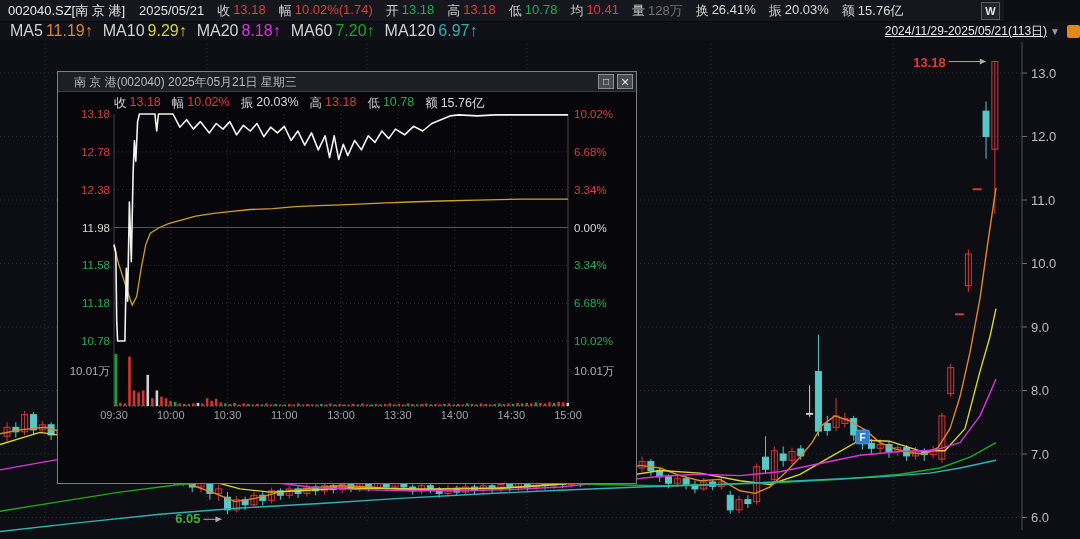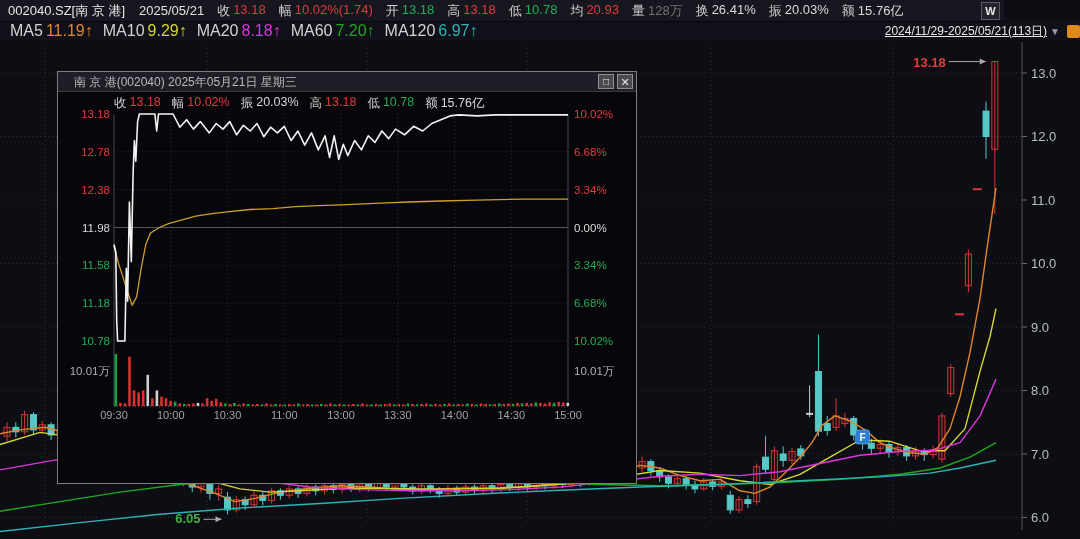--- a/index.html
+++ b/index.html
@@ -336,21 +336,21 @@
           <span class="lb">开</span>
           <span style="color: rgb(33, 173, 87);">13.18</span>
         </span><span class="fld">
           <span class="lb">高</span>
           <span style="color: rgb(226, 59, 59);">13.18</span>
         </span><span class="fld">
           <span class="lb">低</span>
           <span style="color: rgb(33, 173, 87);">10.78</span>
         </span><span class="fld">
           <span class="lb">均</span>
-          <span style="color: rgb(226, 59, 59);">20.93</span>
+          <span style="color: rgb(226, 59, 59);">10.41</span>
         </span><span class="fld">
           <span class="lb">量</span>
           <span style="color: #737373;">128万</span>
         </span><span class="fld">
           <span class="lb">换</span>
           <span style="color: rgb(217, 217, 217);">26.41%</span>
         </span><span class="fld">
           <span class="lb">振</span>
           <span style="color: rgb(217, 217, 217);">20.03%</span>
         </span><span class="fld">

